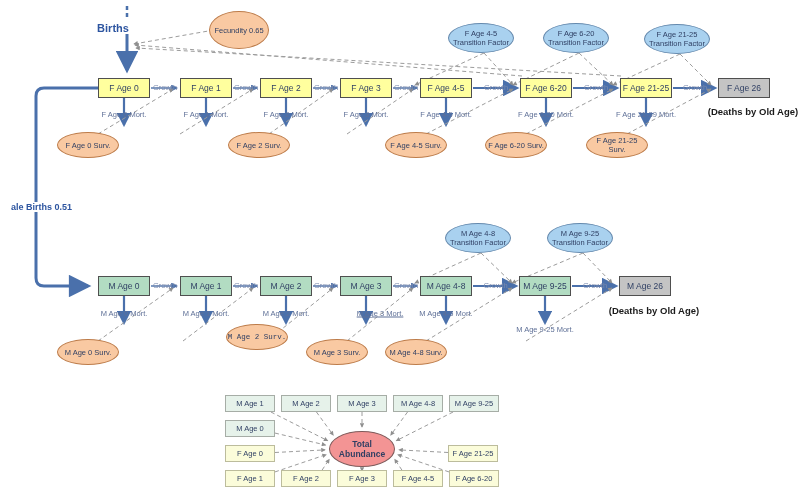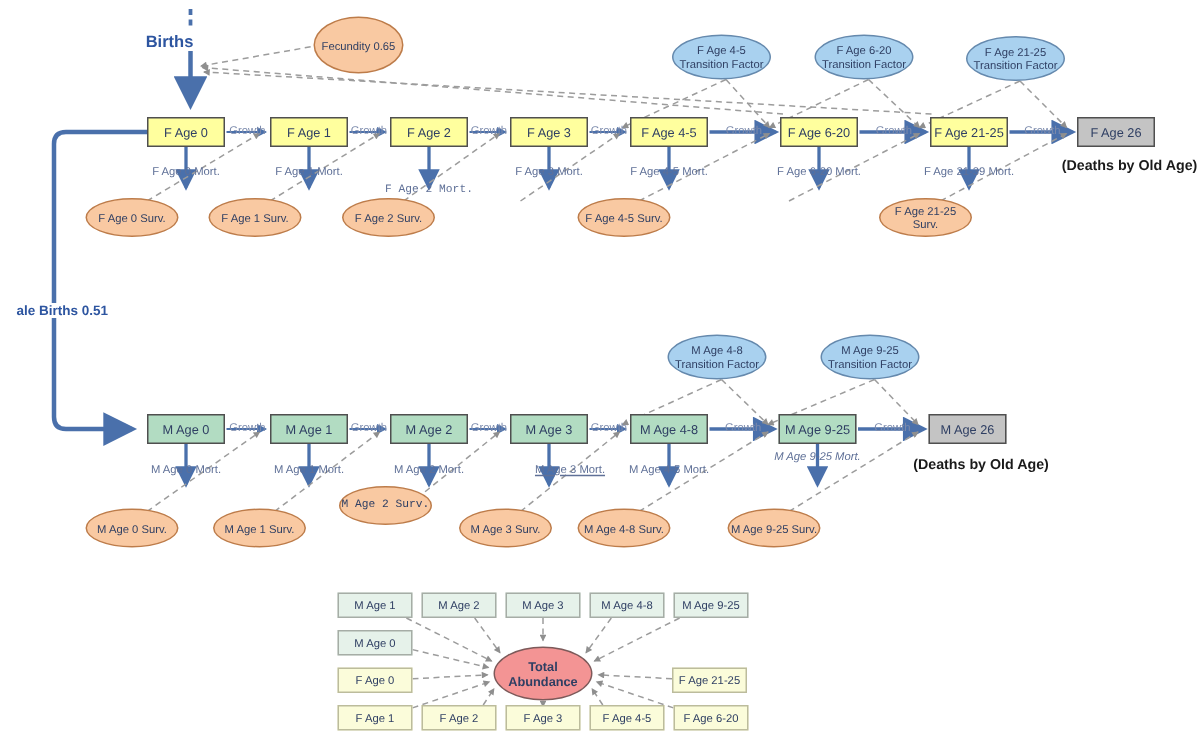--- a/index.html
+++ b/index.html
@@ -127,61 +127,59 @@
     <div class="flow-label growth" style="left: 596px; top: 87px;">Growth</div>
     <div class="flow-label growth" style="left: 695px; top: 87px;">Growth</div>
     <div class="flow-label growth" style="left: 165px; top: 285px;">Growth</div>
     <div class="flow-label growth" style="left: 246px; top: 285px;">Growth</div>
     <div class="flow-label growth" style="left: 326px; top: 285px;">Growth</div>
     <div class="flow-label growth" style="left: 406px; top: 285px;">Growth</div>
     <div class="flow-label growth" style="left: 495.5px; top: 285px;">Growth</div>
     <div class="flow-label growth" style="left: 595px; top: 285px;">Growth</div>
     <div class="flow-label" style="left: 124px; top: 114px;">F Age 0 Mort.</div>
     <div class="flow-label" style="left: 206px; top: 114px;">F Age 1 Mort.</div>
-    <div class="flow-label" style="left: 286px; top: 127px; font-family: Liberation Mono, monospace;">F Age 2 Mort.</div>
+    <div class="flow-label" style="left: 286px; top: 114px;">F Age 2 Mort.</div>
     <div class="flow-label" style="left: 366px; top: 114px;">F Age 3 Mort.</div>
     <div class="flow-label" style="left: 446px; top: 114px;">F Age 4-5 Mort.</div>
     <div class="flow-label" style="left: 546px; top: 114px;">F Age 6-20 Mort.</div>
     <div class="flow-label" style="left: 646px; top: 114px;">F Age 21-39 Mort.</div>
     <div class="flow-label" style="left: 124px; top: 313px;">M Age 0 Mort.</div>
     <div class="flow-label" style="left: 206px; top: 313px;">M Age 1 Mort.</div>
     <div class="flow-label" style="left: 286px; top: 313px;">M Age 2 Mort.</div>
     <div class="flow-label" style="left: 380px; top: 313px; text-decoration: underline;">M Age 3 Mort.</div>
     <div class="flow-label" style="left: 446px; top: 313px;">M Age 4-5 Mort.</div>
-    <div class="flow-label" style="left: 545px; top: 304px; font-style: italic;">M Age 9-25 Mort.</div>
+    <div class="flow-label" style="left: 545px; top: 329px;">M Age 9-25 Mort.</div>
     <div class="flow-label births-label" style="left: 113px; top: 28px;">Births</div>
     <div class="male-births" style="left: 9px; top: 207px;">ale Births 0.51</div>
     <div class="box yellow" style="left: 98px; top: 78px; width: 52px; height: 20px;">F Age 0</div>
     <div class="box yellow" style="left: 180px; top: 78px; width: 52px; height: 20px;">F Age 1</div>
     <div class="box yellow" style="left: 260px; top: 78px; width: 52px; height: 20px;">F Age 2</div>
     <div class="box yellow" style="left: 340px; top: 78px; width: 52px; height: 20px;">F Age 3</div>
     <div class="box yellow" style="left: 420px; top: 78px; width: 52px; height: 20px;">F Age 4-5</div>
     <div class="box yellow" style="left: 520px; top: 78px; width: 52px; height: 20px;">F Age 6-20</div>
     <div class="box yellow" style="left: 620px; top: 78px; width: 52px; height: 20px;">F Age 21-25</div>
     <div class="box gray" style="left: 718px; top: 78px; width: 52px; height: 20px;">F Age 26</div>
     <div class="box green" style="left: 98px; top: 276px; width: 52px; height: 20px;">M Age 0</div>
     <div class="box green" style="left: 180px; top: 276px; width: 52px; height: 20px;">M Age 1</div>
     <div class="box green" style="left: 260px; top: 276px; width: 52px; height: 20px;">M Age 2</div>
     <div class="box green" style="left: 340px; top: 276px; width: 52px; height: 20px;">M Age 3</div>
     <div class="box green" style="left: 420px; top: 276px; width: 52px; height: 20px;">M Age 4-8</div>
     <div class="box green" style="left: 519px; top: 276px; width: 52px; height: 20px;">M Age 9-25</div>
     <div class="box gray" style="left: 619px; top: 276px; width: 52px; height: 20px;">M Age 26</div>
     <div class="ellipse orange" style="left: 209px; top: 11px; width: 60px; height: 38px;">Fecundity 0.65</div>
     <div class="ellipse orange" style="left: 57px; top: 132px; width: 62px; height: 26px;">F Age 0 Surv.</div>
-    <div class="ellipse orange" style="left: 139px; top: 132px; width: 62px; height: 26px;">F Age 1 Surv.</div>
     <div class="ellipse orange" style="left: 228px; top: 132px; width: 62px; height: 26px;">F Age 2 Surv.</div>
     <div class="ellipse orange" style="left: 385px; top: 132px; width: 62px; height: 26px;">F Age 4-5 Surv.</div>
+    <div class="ellipse orange" style="left: 485px; top: 132px; width: 62px; height: 26px;">F Age 6-20 Surv.</div>
     <div class="ellipse orange" style="left: 586px; top: 132px; width: 62px; height: 26px;">F Age 21-25
 Surv.</div>
     <div class="ellipse orange" style="left: 57px; top: 339px; width: 62px; height: 26px;">M Age 0 Surv.</div>
-    <div class="ellipse orange" style="left: 142px; top: 339px; width: 62px; height: 26px;">M Age 1 Surv.</div>
     <div class="ellipse orange" style="left: 226px; top: 324px; width: 62px; height: 26px; font-family: Liberation Mono, monospace;">M Age 2 Surv.</div>
     <div class="ellipse orange" style="left: 306px; top: 339px; width: 62px; height: 26px;">M Age 3 Surv.</div>
     <div class="ellipse orange" style="left: 385px; top: 339px; width: 62px; height: 26px;">M Age 4-8 Surv.</div>
-    <div class="ellipse orange" style="left: 485px; top: 339px; width: 62px; height: 26px;">M Age 9-25 Surv.</div>
     <div class="ellipse blue-ell" style="left: 448px; top: 23px; width: 66px; height: 30px;">F Age 4-5
 Transition Factor</div>
     <div class="ellipse blue-ell" style="left: 543px; top: 23px; width: 66px; height: 30px;">F Age 6-20
 Transition Factor</div>
     <div class="ellipse blue-ell" style="left: 644px; top: 24px; width: 66px; height: 30px;">F Age 21-25
 Transition Factor</div>
     <div class="ellipse blue-ell" style="left: 445px; top: 223px; width: 66px; height: 30px;">M Age 4-8
 Transition Factor</div>
     <div class="ellipse blue-ell" style="left: 547px; top: 223px; width: 66px; height: 30px;">M Age 9-25
 Transition Factor</div>

